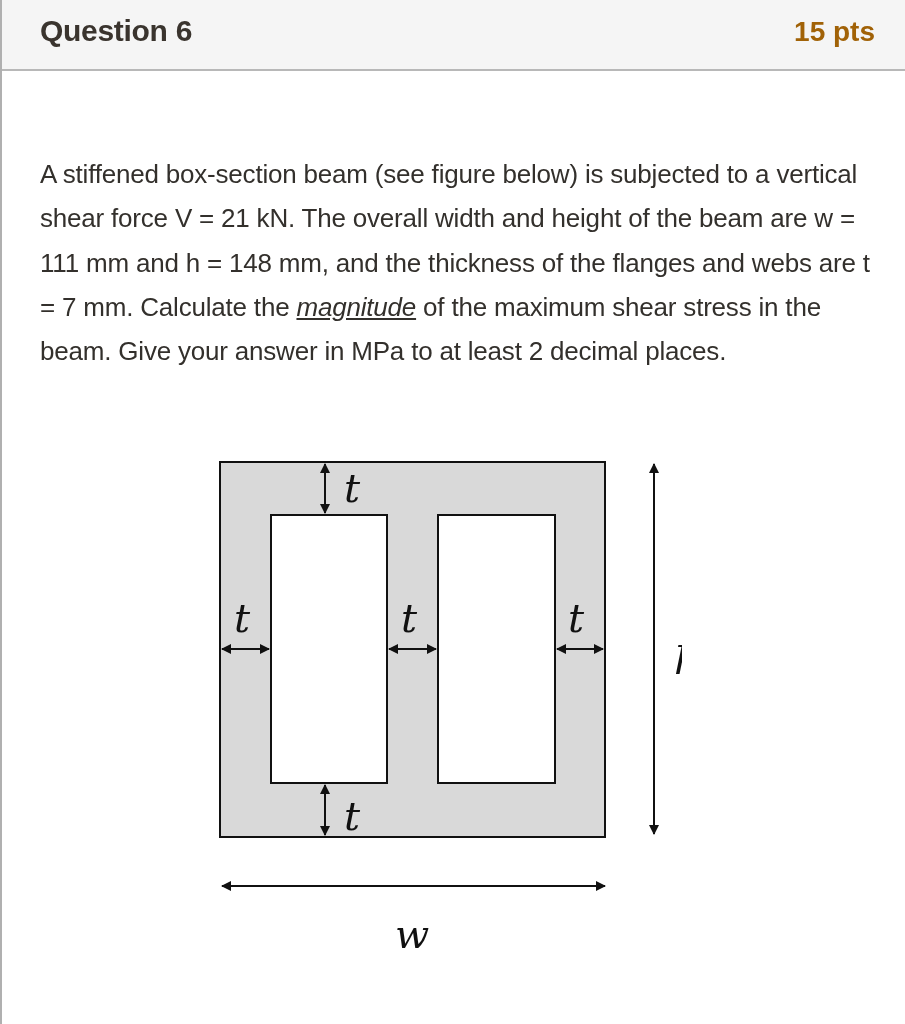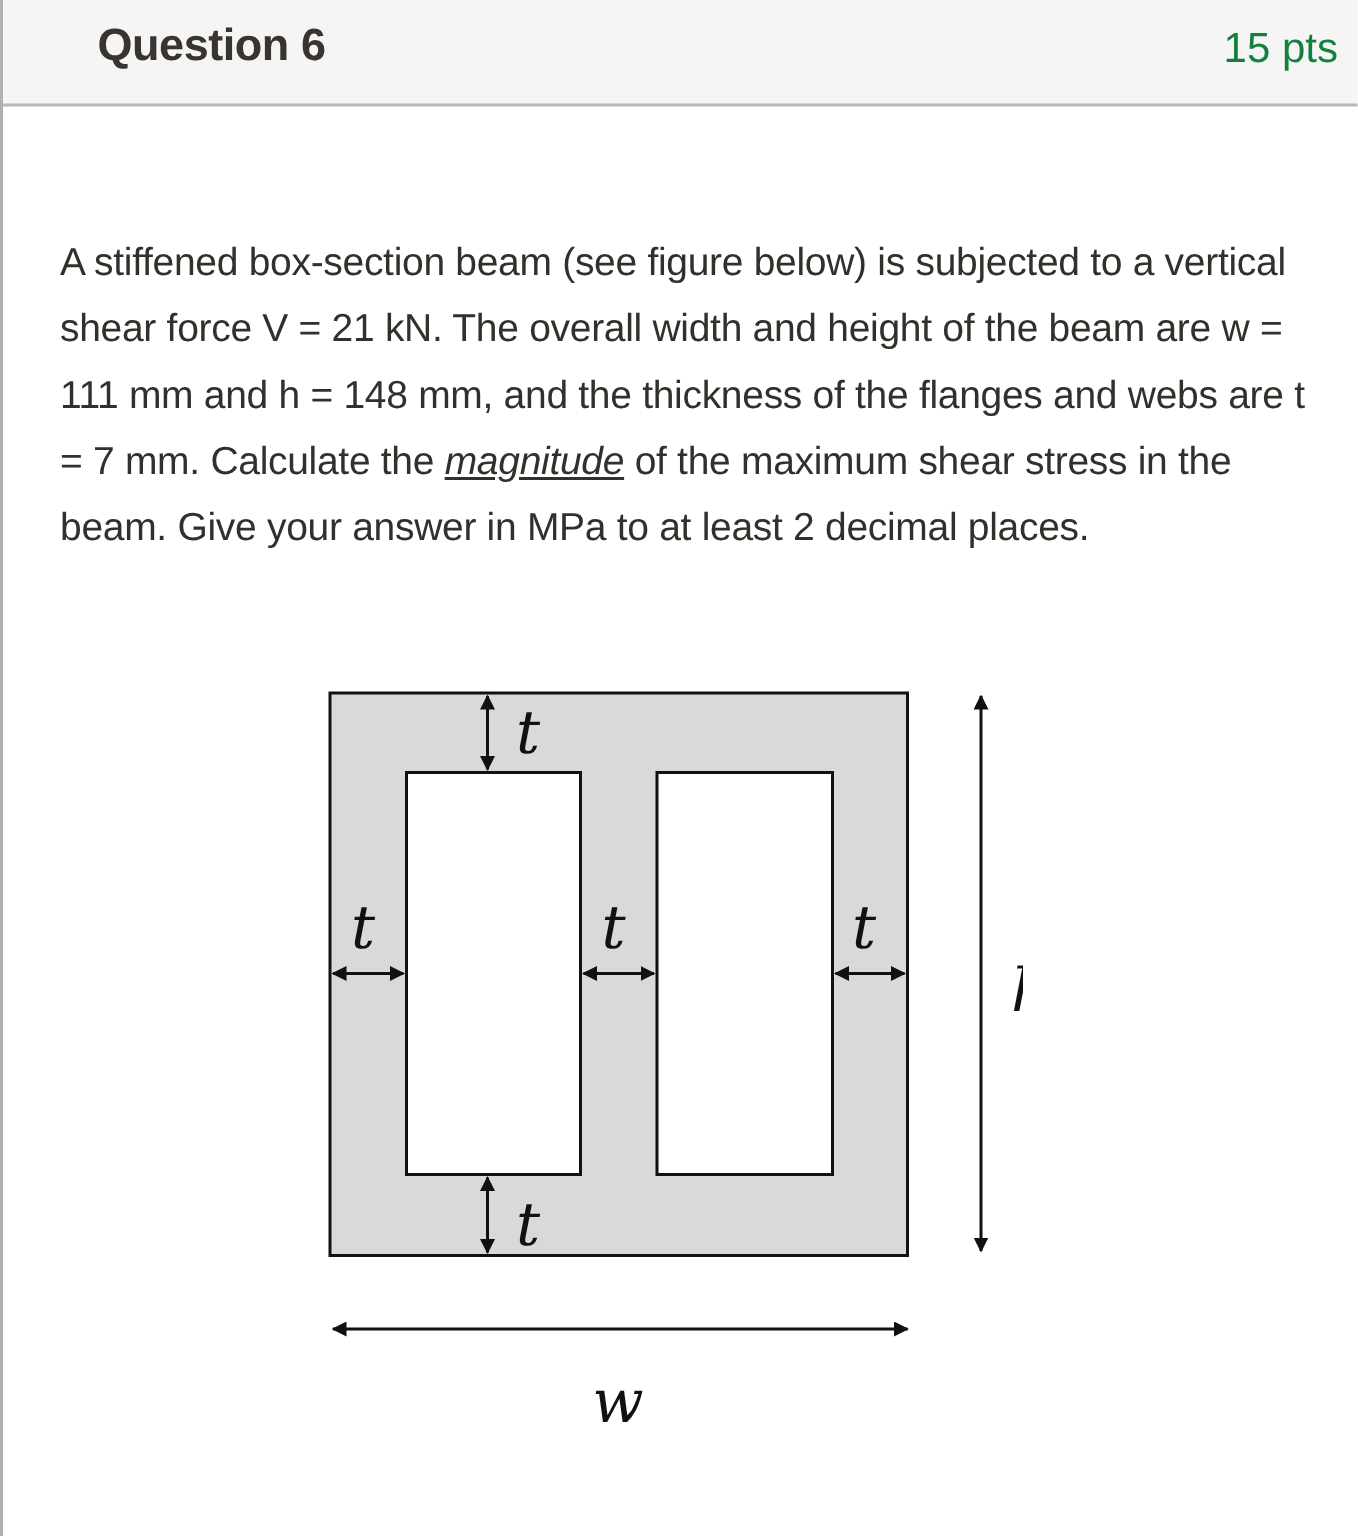--- a/index.html
+++ b/index.html
@@ -35,29 +35,28 @@
       box-sizing: border-box;
     }
     .q-title {
       position: absolute;
       left: 38px;
       top: 14px;
       font-size: 30px;
       font-weight: bold;
       color: #3a342e;
       letter-spacing: -0.3px;
-      margin-left: 25px;
     }
     .q-points {
       position: absolute;
-      right: 13px;
+      right: 30px;
       top: 16px;
       font-size: 28px;
-      font-weight: normal;
-      color: #15803d;
+      font-weight: bold;
+      color: #a16207;
     }
     .q-text {
       position: absolute;
       left: 38px;
       top: 152px;
       width: 850px;
       font-size: 26px;
       line-height: 44.3px;
       color: #33302c;
       letter-spacing: -0.2px;

